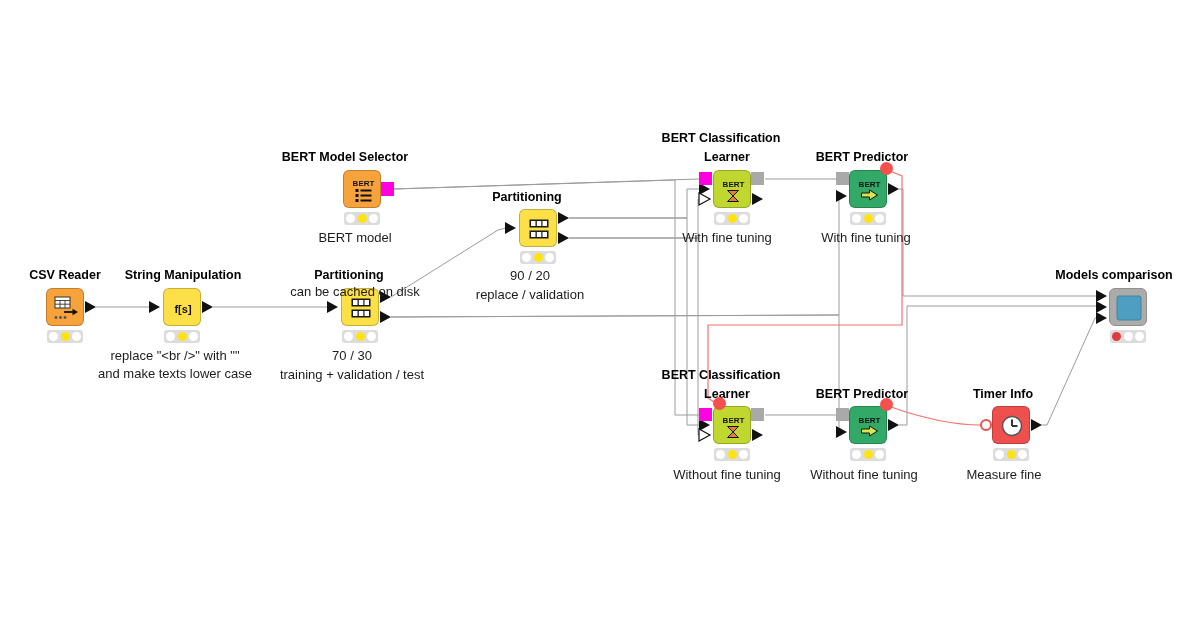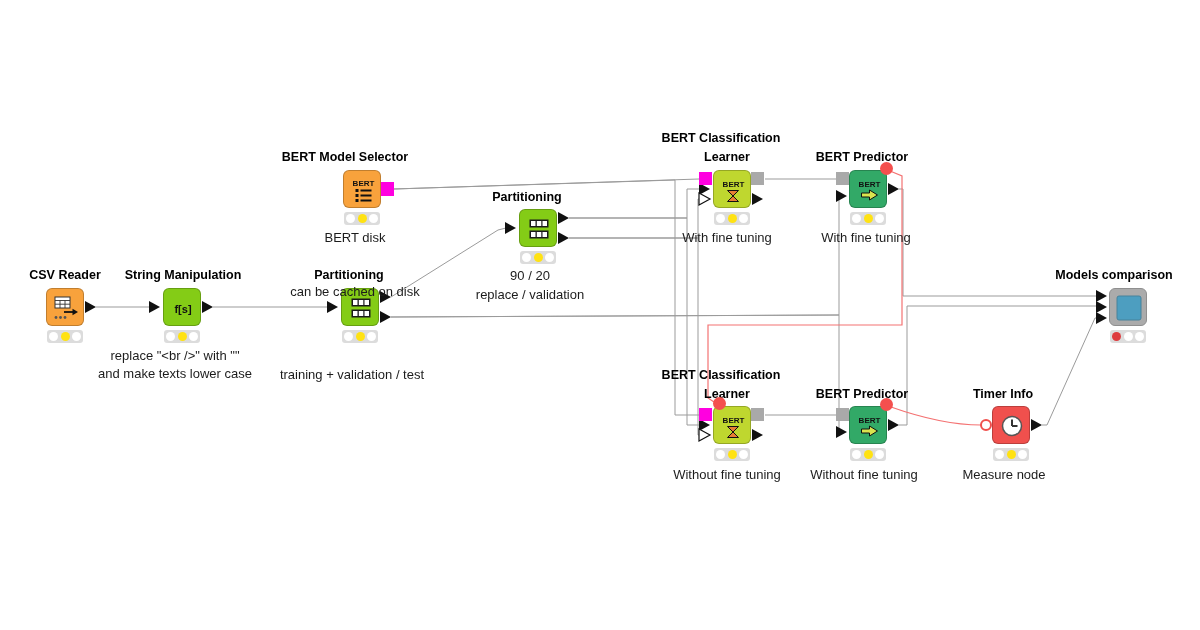--- a/index.html
+++ b/index.html
@@ -3,21 +3,21 @@
 <meta charset="utf-8">
 <style>
   html,body{margin:0;padding:0;background:#fff;}
   #canvas{position:relative;width:1200px;height:630px;background:#ffffff;overflow:hidden;
           font-family:"Liberation Sans", sans-serif;}
   #wires{position:absolute;left:0;top:0;z-index:1;}
   .node{position:absolute;width:38px;height:38px;border-radius:6px;box-sizing:border-box;
         border:1px solid rgba(0,0,0,.22);z-index:2;}
   .node svg{position:absolute;left:0;top:0;}
   .node.orange{background:#F8A23C;}
-  .node.yellow{background:#84cc16;}
+  .node.yellow{background:#fde047;}
   .node.chartreuse{background:#BFD72F;}
   .node.green{background:#32A967;}
   .node.red{background:#F0504D;}
   .node.component{background:#ABABAB;border-color:#8f8f8f;}
   .lbl{position:absolute;width:200px;text-align:center;font-size:12.5px;font-weight:bold;
        color:#000;line-height:15px;z-index:3;white-space:nowrap;}
   .cmt{position:absolute;width:240px;text-align:center;font-size:13px;color:#1c1c1c;
        line-height:16px;z-index:3;white-space:nowrap;}
   .tl{position:absolute;width:36px;height:13px;background:#DCDCDC;border-radius:3px;
       display:flex;align-items:center;justify-content:center;gap:2.5px;z-index:2;}
@@ -266,24 +266,25 @@
   <div class="lbl" style="left:627px;top:150px;">Learner</div>
   <div class="lbl" style="left:762px;top:150px;">BERT Predictor</div>
   <div class="lbl" style="left:621px;top:368px;">BERT Classification</div>
   <div class="lbl" style="left:627px;top:387px;">Learner</div>
   <div class="lbl" style="left:762px;top:387px;">BERT Predictor</div>
   <div class="lbl" style="left:903px;top:387px;">Timer Info</div>
   <div class="lbl" style="left:1014px;top:268px;">Models comparison</div>
 
   <div class="cmt" style="left:55px;top:348px;">replace "&lt;br /&gt;" with ""</div>
   <div class="cmt" style="left:55px;top:366px;">and make texts lower case</div>
-  <div class="cmt" style="left:235px;top:230px;">BERT disk</div>
+  <div class="cmt" style="left:235px;top:230px;">BERT model</div>
   <div class="cmt" style="left:235px;top:248px;margin-top:36px;">can be cached on disk</div>
+  <div class="cmt" style="left:232px;top:348px;">70 / 30</div>
   <div class="cmt" style="left:232px;top:367px;">training + validation / test</div>
   <div class="cmt" style="left:410px;top:268px;">90 / 20</div>
   <div class="cmt" style="left:410px;top:287px;">replace / validation</div>
   <div class="cmt" style="left:607px;top:230px;">With fine tuning</div>
   <div class="cmt" style="left:746px;top:230px;">With fine tuning</div>
   <div class="cmt" style="left:607px;top:467px;">Without fine tuning</div>
   <div class="cmt" style="left:744px;top:467px;">Without fine tuning</div>
-  <div class="cmt" style="left:884px;top:467px;">Measure node</div>
+  <div class="cmt" style="left:884px;top:467px;">Measure fine</div>
 
 </div>
 
 </body></html>

